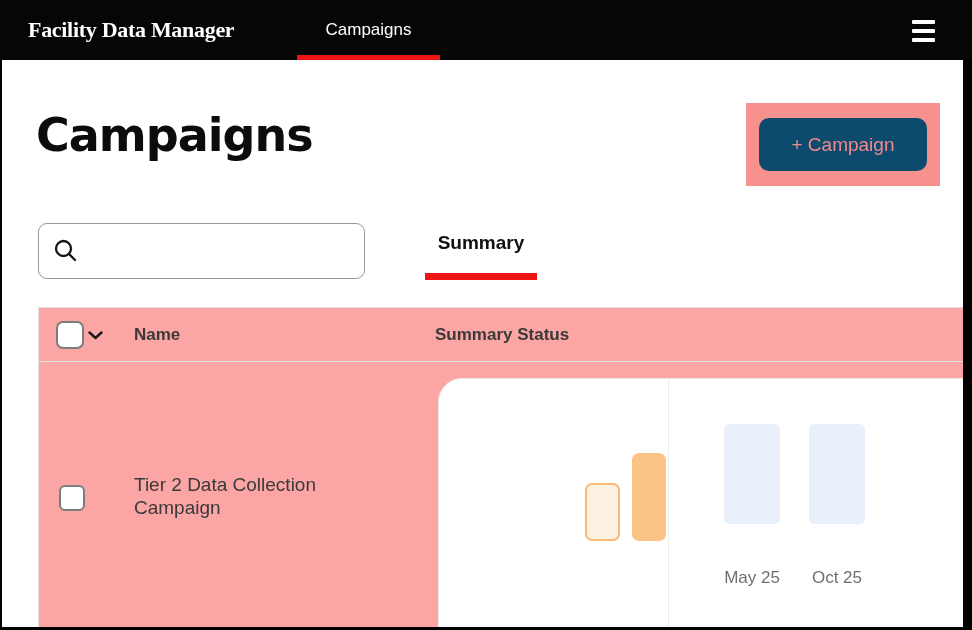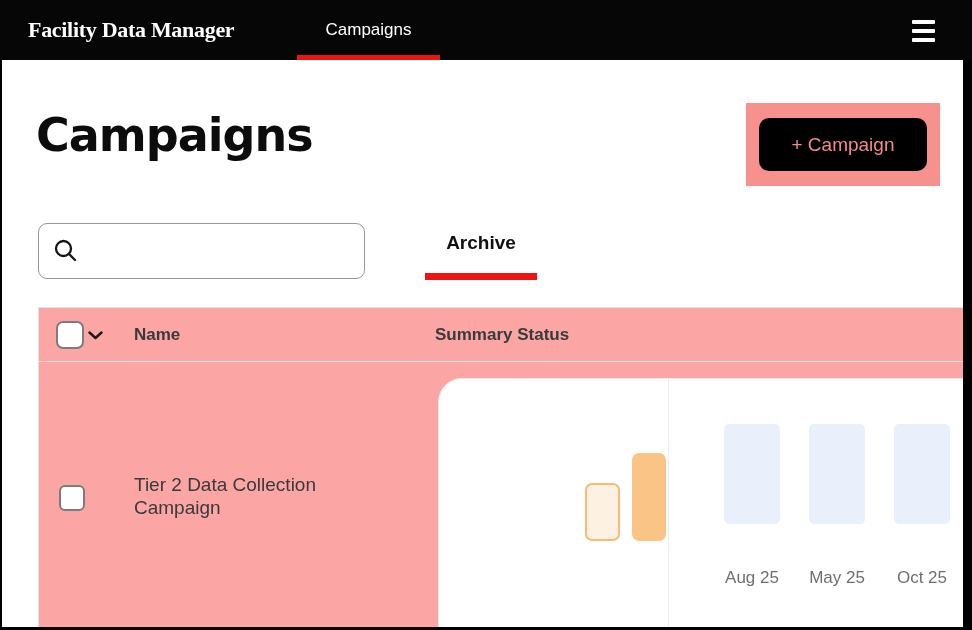--- a/index.html
+++ b/index.html
@@ -20,21 +20,21 @@
 
   
   .content { position:absolute; left:2px; top:60px; width:961px; height:567px; background:#fff; overflow:hidden; }
 
   .page-title { position:absolute; left:34px; top:48px; color:#0c0c0c; font-size:46px; font-weight:900;
                 letter-spacing:-1px; font-family:"DejaVu Sans", sans-serif; }
 
   
   .btn-highlight { position:absolute; left:744px; top:43px; width:194px; height:83px;
                    background:#f6918e; display:flex; align-items:center; justify-content:center; }
-  .add-btn { width:168px; height:53px; background:#000000; border:none; border-radius:10px;
+  .add-btn { width:168px; height:53px; background:#0c4a6e; border:none; border-radius:10px;
              color:#f4888c; font-size:19px; font-family:"Liberation Sans", sans-serif; cursor:pointer; }
 
   
   .search-box { position:absolute; left:36px; top:163px; width:327px; height:56px;
                 border:1.5px solid #979797; border-radius:9px; background:#fff;
                 display:flex; align-items:center; padding-left:14px; }
   .search-input { border:none; outline:none; flex:1; height:40px; font-size:17px; margin-left:8px;
                   font-family:"Liberation Sans", sans-serif; }
 
   
@@ -99,21 +99,21 @@
   </div>
 
   <div class="search-box">
     <svg width="26" height="26" viewBox="0 0 26 26">
       <circle cx="10.5" cy="10.5" r="7.5" fill="none" stroke="#141414" stroke-width="2.3"></circle>
       <line x1="16" y1="16" x2="22" y2="22" stroke="#141414" stroke-width="2.3" stroke-linecap="round"></line>
     </svg>
     <input class="search-input" type="text" placeholder="" style="">
   </div>
 
-  <div class="tab tab-active">Archive</div>
+  <div class="tab tab-active">Summary</div>
   <div class="tab-underline"></div>
 
   <div class="table">
     <div class="thead">
       <div class="checkbox cb-head"></div>
       <svg class="chev" width="15" height="9" viewBox="0 0 15 9">
         <polyline points="1.5,1.5 7.5,7 13.5,1.5" fill="none" stroke="#1a1a1a" stroke-width="2.4" stroke-linecap="round" stroke-linejoin="round"></polyline>
       </svg>
       <span class="th th-name">Name</span>
       <span class="th th-status">Summary Status</span>
@@ -125,24 +125,20 @@
 
       <div class="chart-card">
         <div class="card-divider"></div>
         <div class="current-bars">
             <div class="cbar outlined" style="width: 35px; height: 58px;"></div>
             <div class="cbar filled" style="width: 34px; height: 88px;"></div>
           </div>
         <div class="upcoming">
             <div class="month-col">
               <div class="month-bar"></div>
-              <div class="month-label">Aug 25</div>
-            </div>
-            <div class="month-col">
-              <div class="month-bar"></div>
               <div class="month-label">May 25</div>
             </div>
             <div class="month-col">
               <div class="month-bar"></div>
               <div class="month-label">Oct 25</div>
             </div>
           </div>
       </div>
     </div>
   </div>

